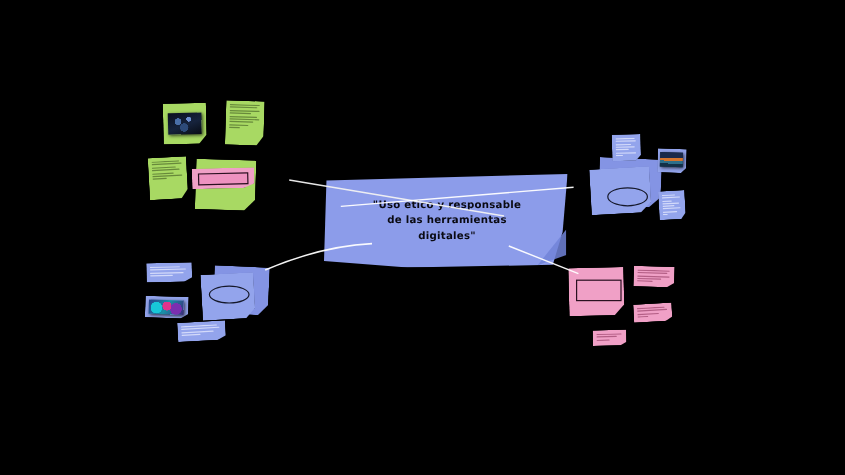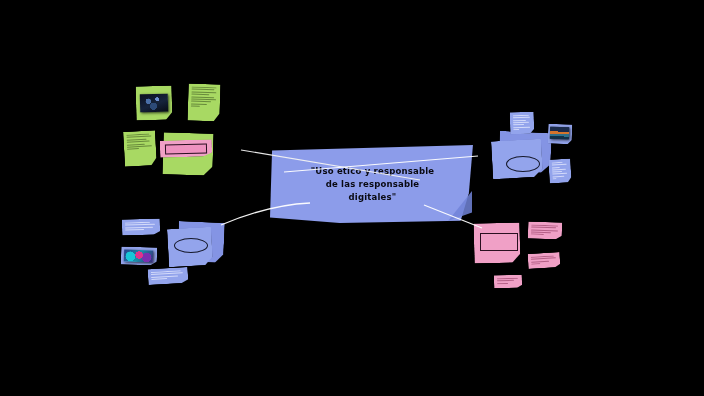--- a/index.html
+++ b/index.html
@@ -186,21 +186,21 @@
     <path d="M 284 172 L 478 156" stroke="#ffffff" stroke-width="1.2" fill="none" opacity=".95"></path>
     <path d="M 221 225 Q 268 205 310 203" stroke="#ffffff" stroke-width="1.3" fill="none" opacity=".95"></path>
     <path d="M 424 205 L 482 228" stroke="#ffffff" stroke-width="1.2" fill="none" opacity=".95"></path>
   </svg>
 
   <div class="hero">
     <div class="hero-shape"></div>
     <div class="hero-fold"></div>
     <div class="hero-text">
       <span>"Uso etico y responsable</span>
-      <span>de las responsable</span>
+      <span>de las herramientas</span>
       <span>digitales"</span>
     </div>
   </div>
 
   <div>
 
     <div class="note green corner skewB" style="left:163px; top:133px; width:50px; height:42px;"></div>
 
     <div class="note pink corner skewA" style="left:160px; top:140px; width:52px; height:17px;">
       <div class="framed on-pinkband" style="left:5px; top:4px; width:40px; height:8px;">

